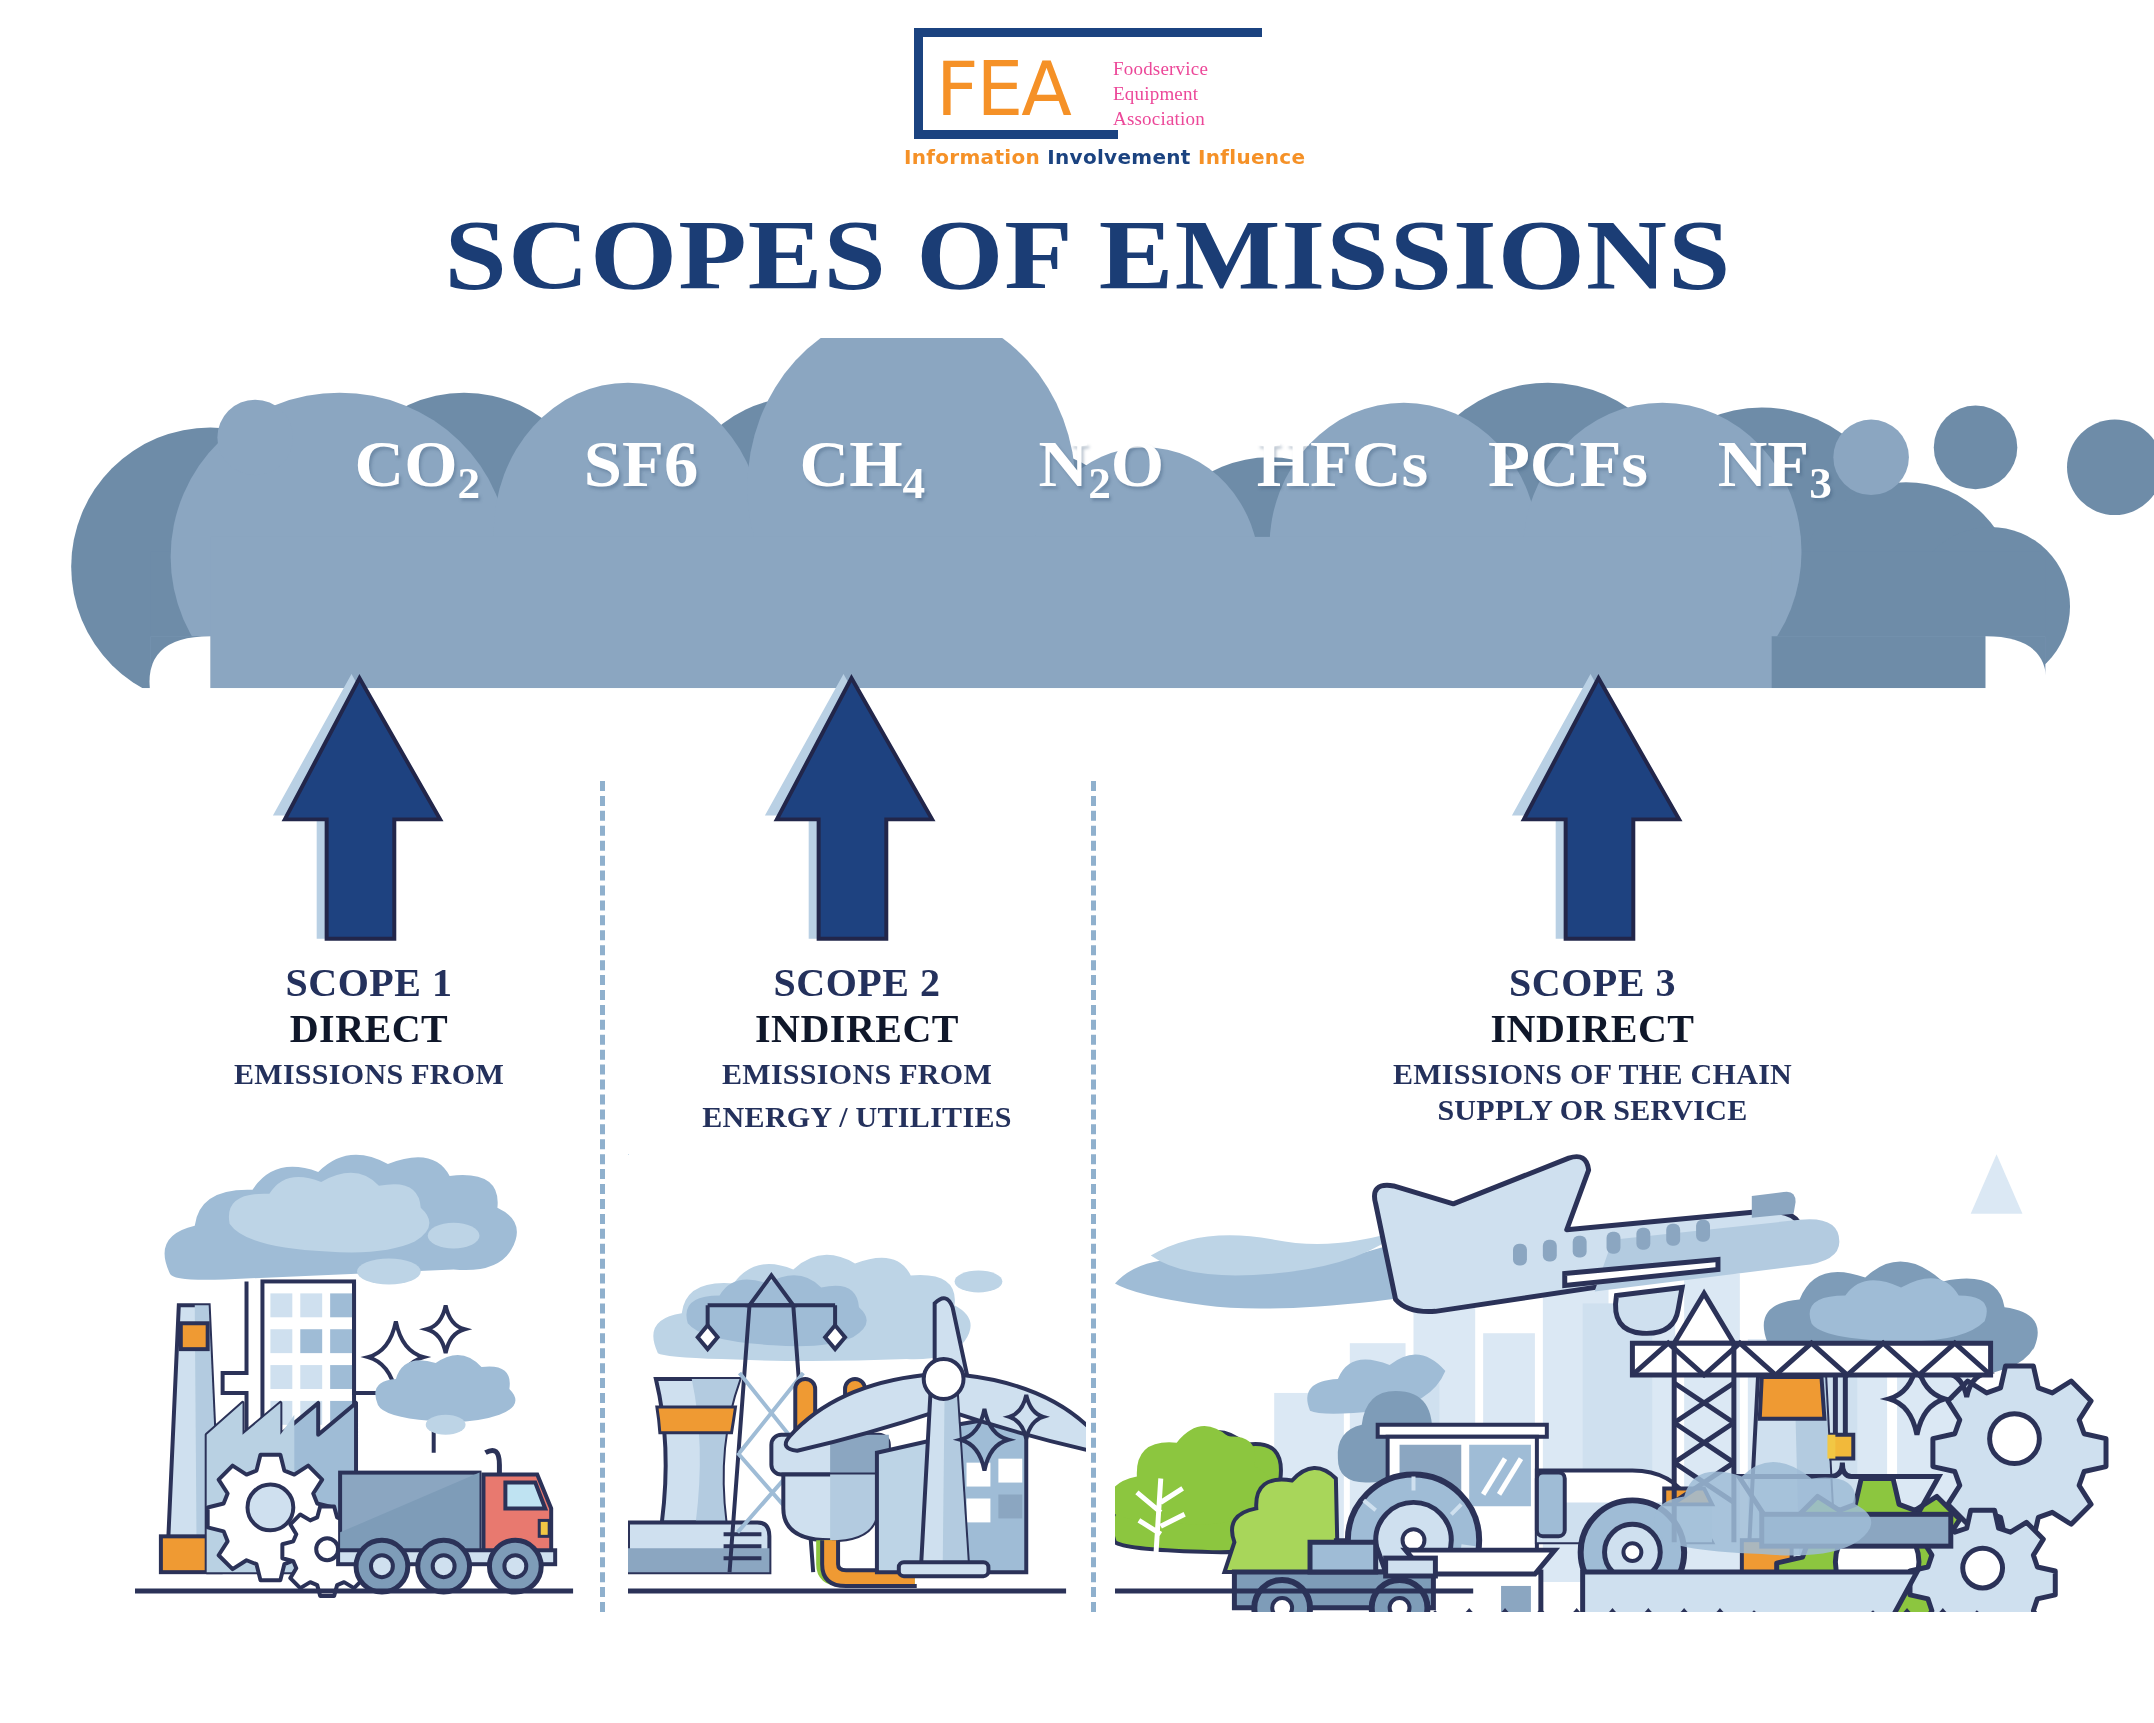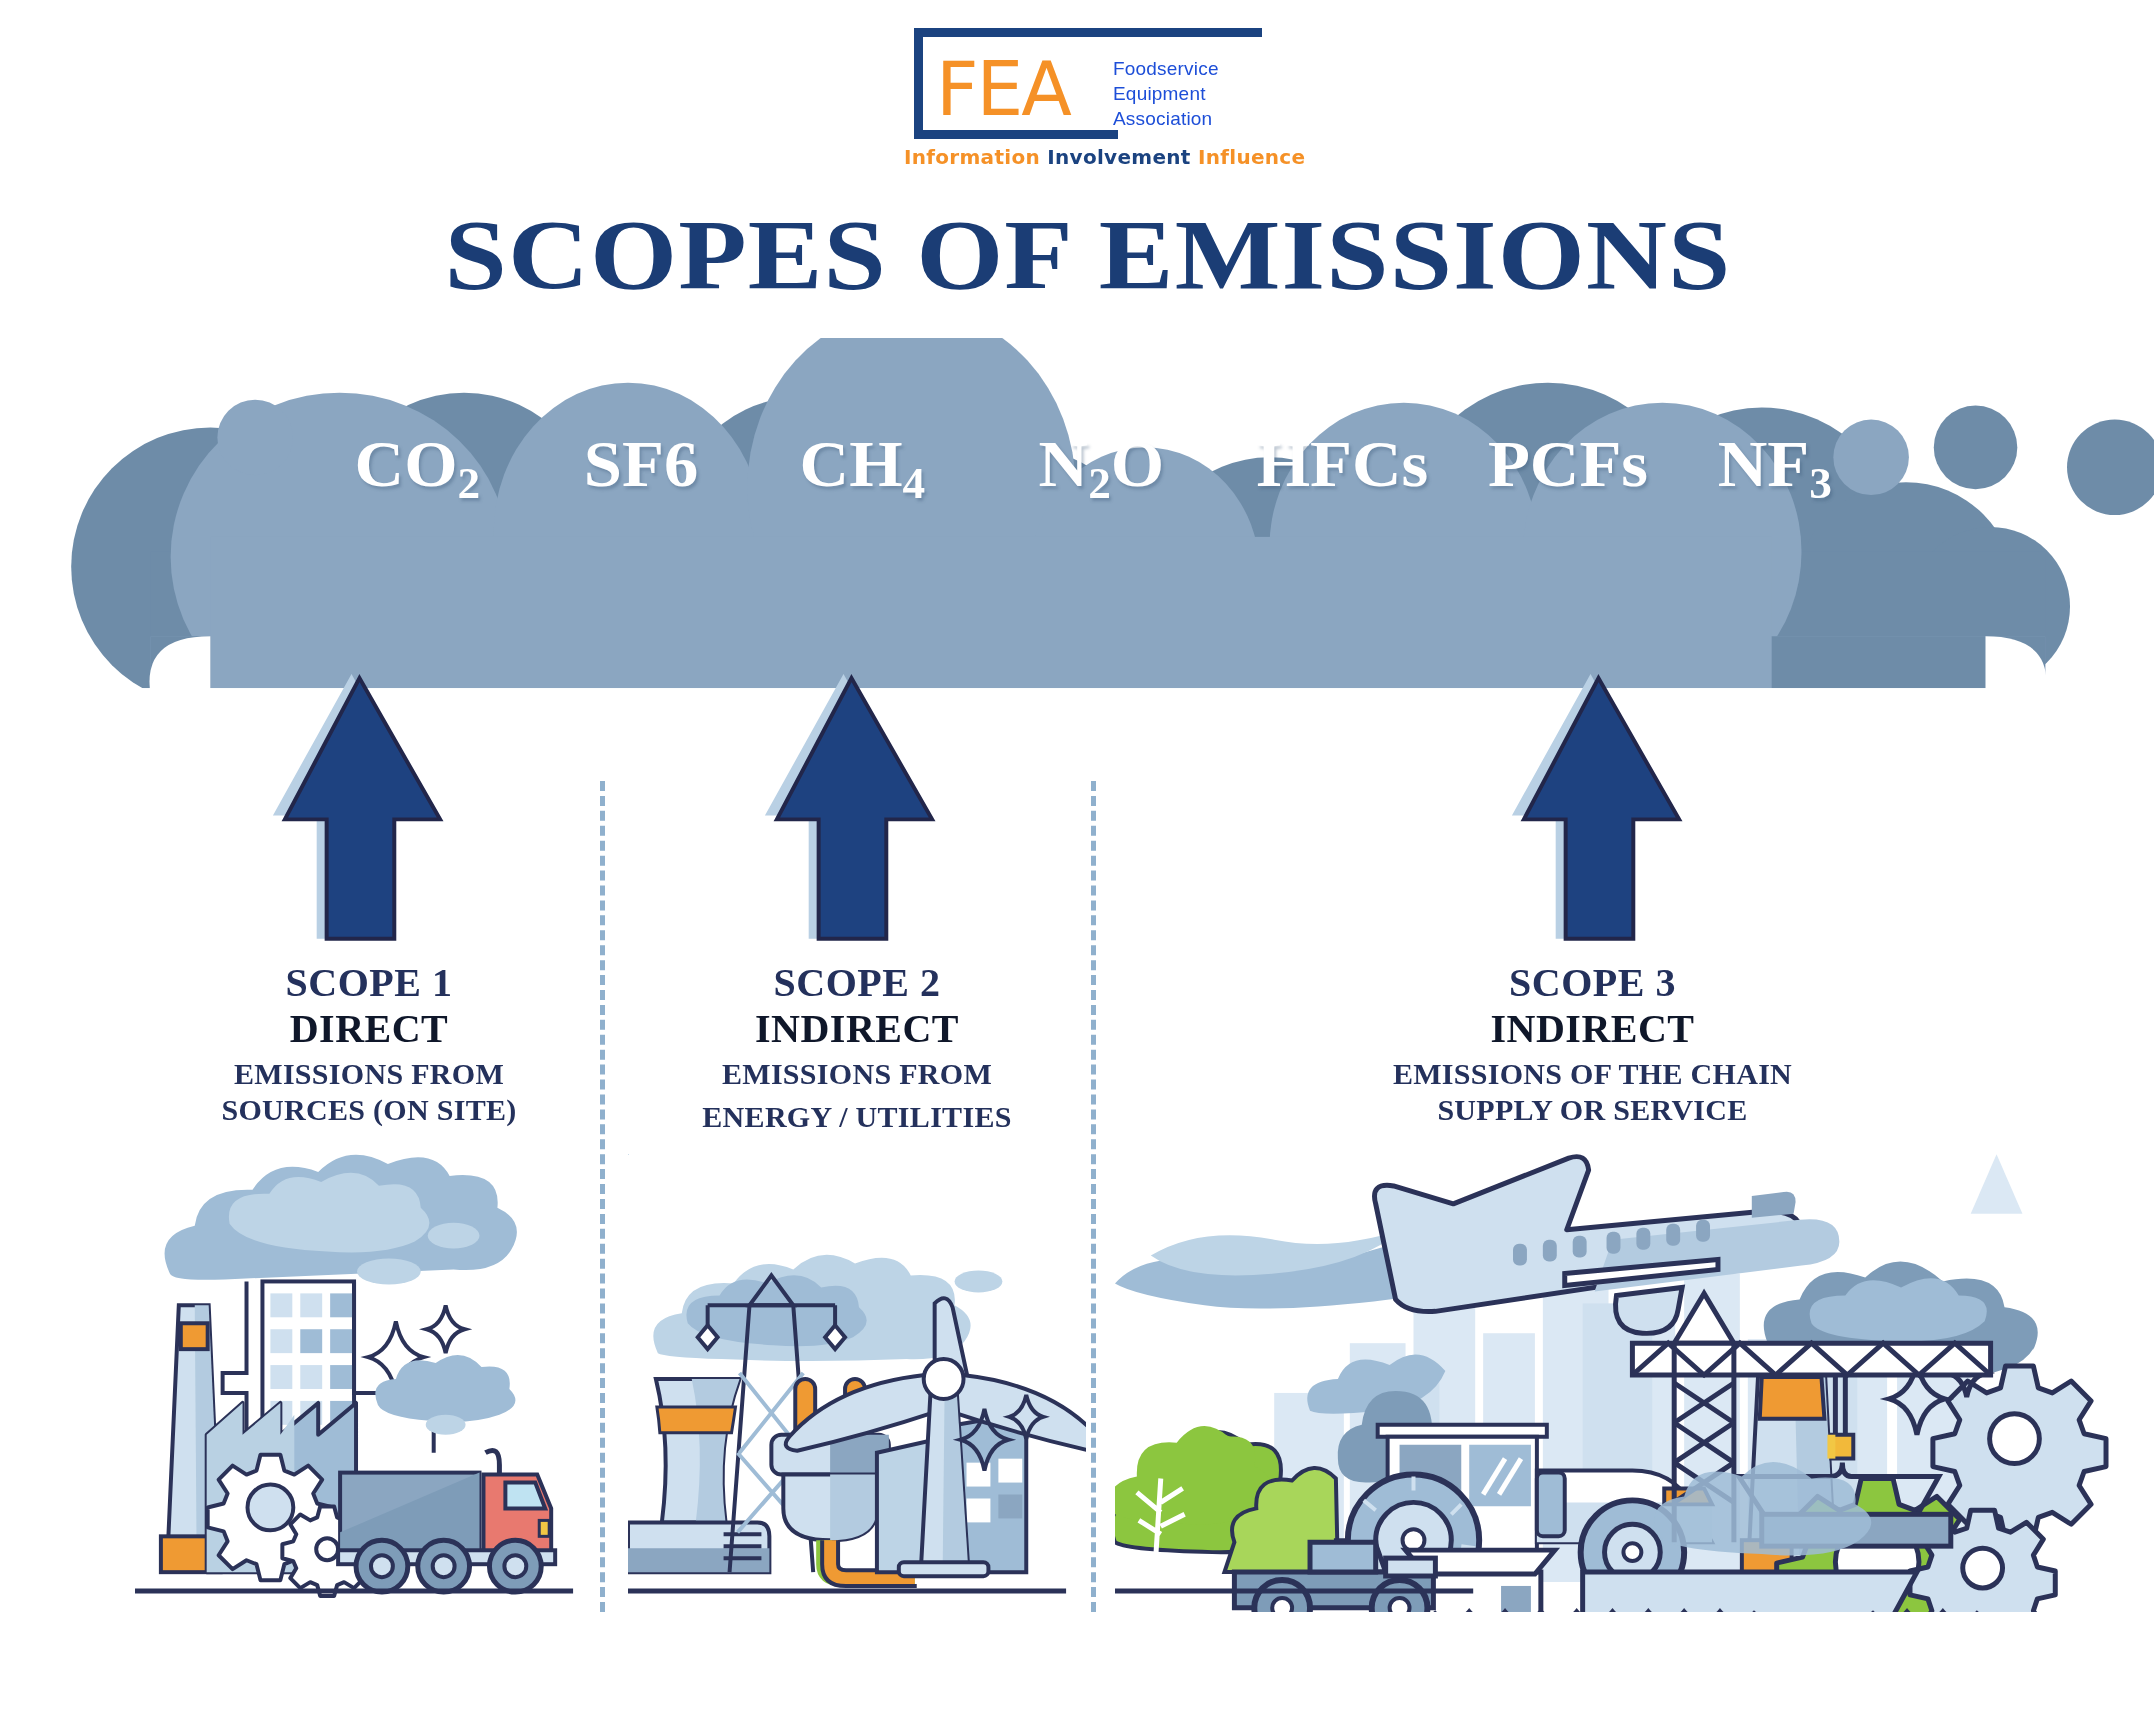--- a/index.html
+++ b/index.html
@@ -23,22 +23,22 @@
     position:absolute;left:10px;top:102px;width:204px;height:9px;background:#1b4380;
   }
   .logo-fea{
     position:absolute;left:32px;top:24px;
     font-family:"DejaVu Sans", sans-serif;
     font-size:74px;font-weight:400;letter-spacing:-2px;
     color:#f59127;line-height:74px;
   }
   .logo-words{
     position:absolute;left:209px;top:28px;
-    font-family:Liberation Sans, sans-serif;
-    font-size:19px;line-height:25px;color:#1d4ed8;font-weight:400;
+    font-family:Liberation Serif, serif;
+    font-size:19px;line-height:25px;color:#ec4899;font-weight:400;
     letter-spacing:0.2px;
   }
   .logo-tag{
     position:absolute;left:0px;top:117px;width:368px;text-align:right;
     font-family:"DejaVu Sans", sans-serif;
     font-size:20px;font-weight:700;letter-spacing:0.3px;white-space:nowrap;
   }
   .tag-o{color:#f59127;}
   .tag-b{color:#1b4380;}
 
@@ -205,21 +205,20 @@
     </svg>
   </div>
 
   <div class="divider" style="left:589px;top:781px;height:831px;"></div>
   <div class="divider" style="left:1080px;top:781px;height:831px;"></div>
 
   <div class="scope" style="left:149px;top:960px;width:418px;">
     <div class="scope-title">SCOPE 1</div>
     <div class="scope-kind">DIRECT</div>
     <div class="scope-desc">EMISSIONS FROM</div>
-    <div class="scope-desc" style="margin-top:0">SOURCES (ON SITE)</div>
   </div>
 
   <div class="scope" style="left:637px;top:960px;width:418px;">
     <div class="scope-title">SCOPE 2</div>
     <div class="scope-kind">INDIRECT</div>
     <div class="scope-desc">EMISSIONS FROM</div>
     <div class="scope-desc" style="margin-top:7px">ENERGY / UTILITIES</div>
   </div>
 
   <div class="scope" style="left:1303px;top:960px;width:557px;">

